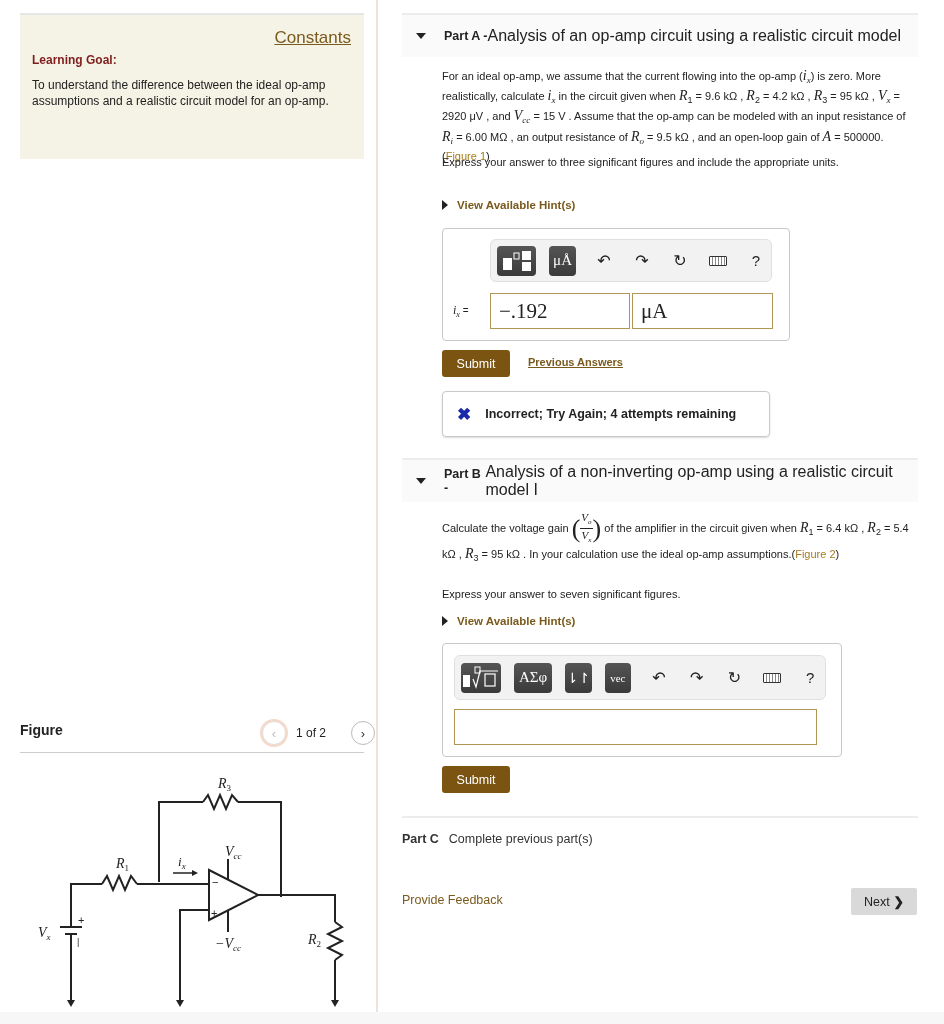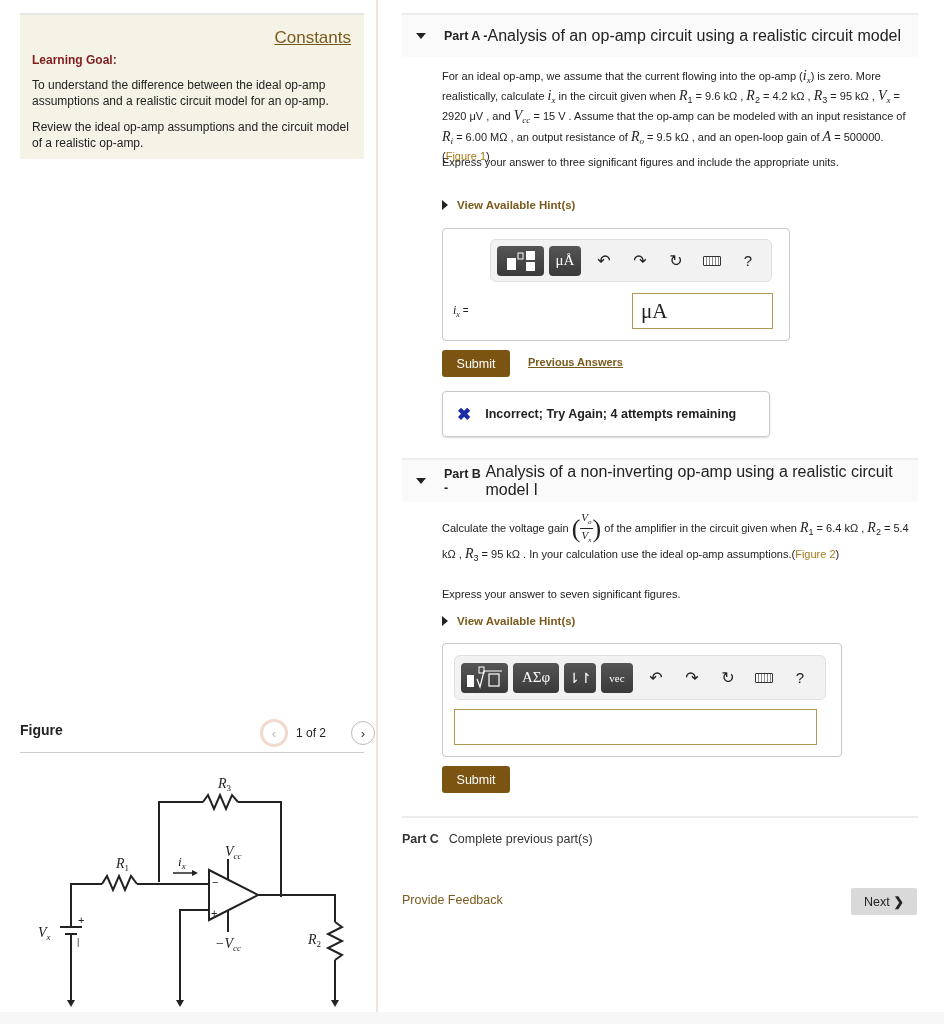--- a/index.html
+++ b/index.html
@@ -33,21 +33,21 @@
   .part-title { font-size: 16px; color: #222; }
   .body-text { position: absolute; left: 40px; width: 476px; font-size: 11px; line-height: 15px; color: #222; }
   .body-text .mi { font-family: "Liberation Serif", serif; font-style: italic; font-size: 14px; }
   .body-text sub { font-size: 9px; }
   .fig-link { color: #a77b1c; }
   .bold-instr { position: absolute; left: 40px; width: 476px; font-weight: normal; font-size: 11px; line-height: 16px; color: #222; }
   .hint { position: absolute; left: 40px; font-weight: bold; font-size: 11.5px; color: #7a5a1c; display: flex; align-items: center; }
   .hint .tri { width: 0; height: 0; border-top: 5px solid transparent; border-bottom: 5px solid transparent; border-left: 6px solid #222; margin-right: 9px; }
 
   .answer-box { position: absolute; left: 40px; width: 348px; background: #fff; border: 1px solid #c9c9c9; border-radius: 4px; }
-  .toolbar { position: absolute; background: #f2f2f2; border: 1px solid #e0e0e0; border-radius: 6px; display: flex; align-items: center; padding-left: 6px; }
+  .toolbar { position: absolute; background: #f2f2f2; border: 1px solid #e0e0e0; border-radius: 6px; display: flex; align-items: center; padding-left: 6px; gap: 8px; }
   .tb-btn { height: 30px; border-radius: 4px; background: linear-gradient(#555, #3a3a3a); color: #fff; display: flex; align-items: center; justify-content: center; margin-right: 5px; font-family: "Liberation Serif", serif; font-size: 15px; }
   .tb-icon { width: 36px; text-align: center; font-size: 16px; color: #222; }
   .tb-q { font-size: 15px; }
   .kbd { display: inline-block; width: 18px; height: 10px; border: 1px solid #333; border-radius: 1px; background: repeating-linear-gradient(90deg, #fff 0 2px, #888 2px 3px); }
 
   .ans-label { position: absolute; font-family: "Liberation Serif", serif; font-style: italic; font-size: 12px; color: #222; }
   .ans-field { position: absolute; height: 36px; border: 1px solid #b39553; background: #fff; font-family: "Liberation Serif", serif; font-size: 21px; color: #222; padding-left: 8px; display: flex; align-items: center; }
 
   .submit { position: absolute; left: 40px; background: #7b5412; color: #fff; border-radius: 3px; font-size: 12.5px; display: flex; align-items: center; justify-content: center; width: 68px; height: 27px; }
   .prev-ans { position: absolute; font-weight: bold; font-size: 11px; color: #7a5a1c; text-decoration: underline; }
@@ -62,21 +62,20 @@
   .next-btn { position: absolute; left: 449px; top: 888px; width: 66px; height: 27px; background: #d9d9d9; border-radius: 2px; display: flex; align-items: center; justify-content: center; font-size: 12.5px; color: #222; }
 </style>
 </head>
 <body>
 
 <div class="left">
   <div class="goal-box">
     <span class="constants">Constants</span>
     <div class="goal-title">Learning Goal:</div>
     <div class="goal-p1">To understand the difference between the ideal op-amp assumptions and a realistic circuit model for an op-amp.</div>
-    <div class="goal-p2">Review the ideal op-amp assumptions and the circuit model of a realistic op-amp.</div>
   </div>
 
   <div class="figure-title">Figure</div>
   <div class="fig-nav">
     <div class="circ-btn prev">
       <span>‹</span>
     </div>
     <span class="fig-count">1 of 2</span>
     <div class="circ-btn" style="color:#333">
       <span>›</span>
@@ -169,20 +168,21 @@
       <div class="tb-btn" style="width:32px">μÅ</div>
       <div class="tb-icon"><span>↶</span></div>
       <div class="tb-icon"><span>↷</span></div>
       <div class="tb-icon"><span>↻</span></div>
       <div class="tb-icon"><span class="kbd"></span></div>
       <div class="tb-icon tb-q">?</div>
     </div>
     <div class="ans-label" style="left:10px; top:74px">
       <span>i</span><sub style="font-size:8px">x</sub><span style="font-style:normal;font-family:'Liberation Sans',sans-serif;font-size:10px"> =</span>
     </div>
+    <div class="ans-field" style="left:47px; top:64px; width:140px">−.192</div>
     <div class="ans-field" style="left:189px; top:64px; width:141px">μA</div>
   </div>
 
   <div class="submit" style="top:350px">Submit</div>
   <div class="prev-ans" style="left:126px; top:356px">Previous Answers</div>
 
   <div class="feedback" style="top:391px">
     <span class="x-icon">✖</span>
     <span class="fb-text">Incorrect; Try Again; 4 attempts remaining</span>
   </div>

